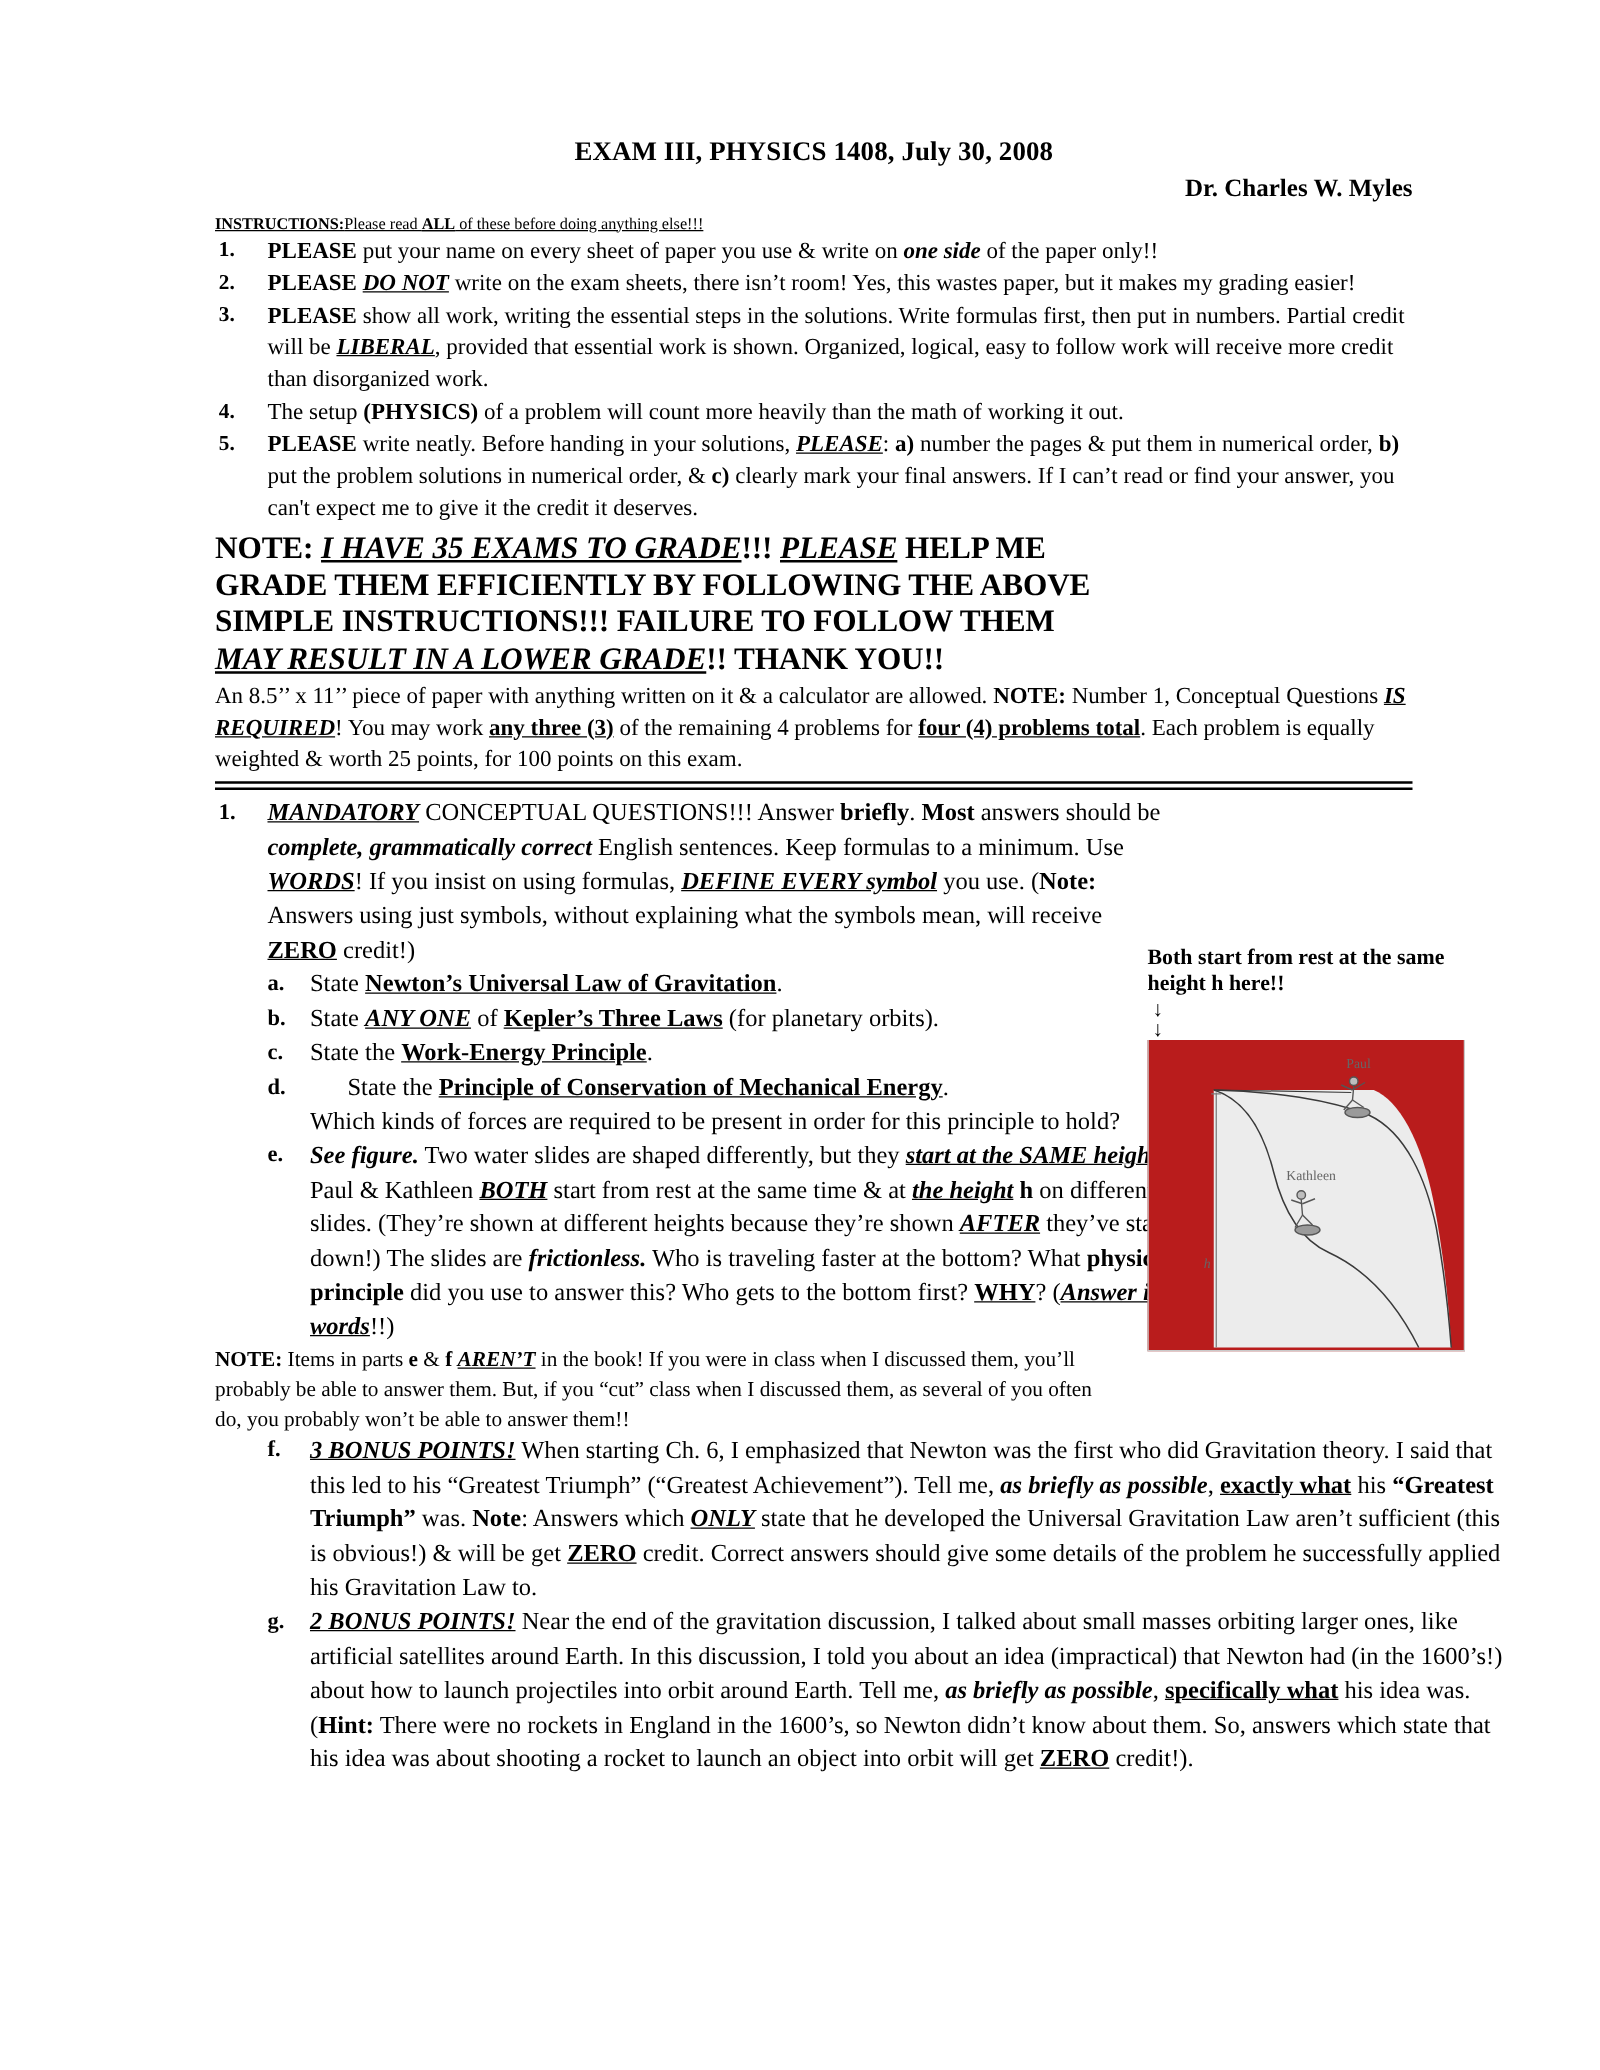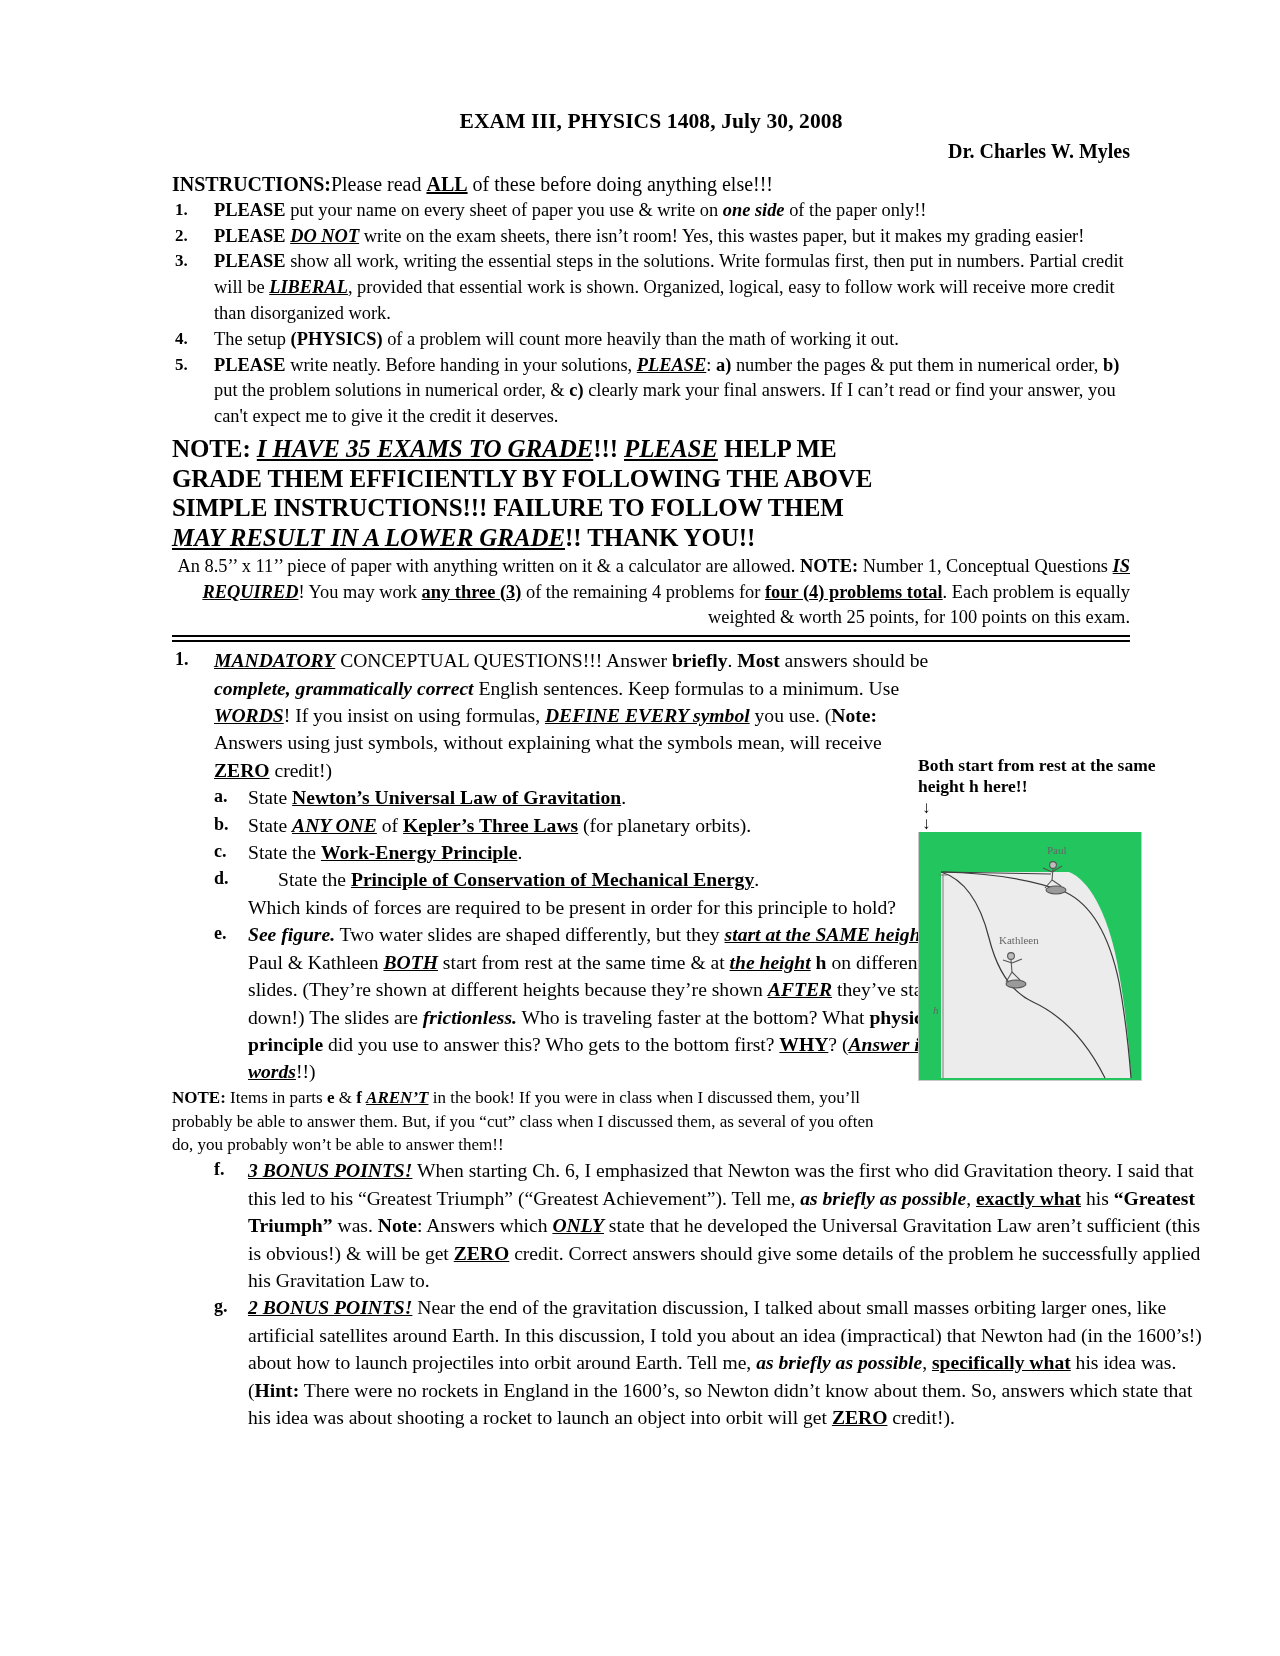--- a/index.html
+++ b/index.html
@@ -28,23 +28,24 @@
     letter-spacing: 0.1px;
   }
   .subtitle-line {
     text-align: right;
     font-weight: bold;
     font-size: 20px;
     line-height: 1.3;
     margin-top: 2px;
   }
   .instr-head {
-    font-size: 20px;
+    font-size: 13px;
     line-height: 1.42;
     margin-top: 6px;
+    text-decoration: underline;
   }
   .b { font-weight: bold; }
   .i { font-style: italic; }
   .u { text-decoration: underline; }
   .bi { font-weight: bold; font-style: italic; }
   .biu { font-weight: bold; font-style: italic; text-decoration: underline; }
   .bu { font-weight: bold; text-decoration: underline; }
 
   ol.instructions {
     list-style: none;
@@ -73,21 +74,20 @@
     line-height: 1.19;
     margin-top: 4px;
     letter-spacing: -0.1px;
   }
   .bignote .i { font-style: italic; }
 
   .allowed {
     font-size: 18.4px;
     line-height: 1.40;
     margin-top: 1px;
-    text-align: right;
   }
 
   .dblrule {
     border: 0;
     border-top: 2.5px solid #000;
     border-bottom: 2.5px solid #000;
     height: 3px;
     margin: 4px 0 5px 0;
     background: transparent;
   }
@@ -152,22 +152,23 @@
     line-height: 0.95;
     margin-left: 4px;
     margin-top: 1px;
   }
   .fig-box {
     position: relative;
     width: 222px;
     height: 248px;
     border: 1px solid #c9c9c9;
     border-top: none;
-    background: #22c55e;
+    background: #b91c1c;
     overflow: hidden;
+    padding-left: 30px;
   }
   .fig-svg { display: block; }
   .text-col { width: 724px; }
   .full-col { width: 100%; }
 </style>
 </head>
 <body>
 
 <div class="page">
 

